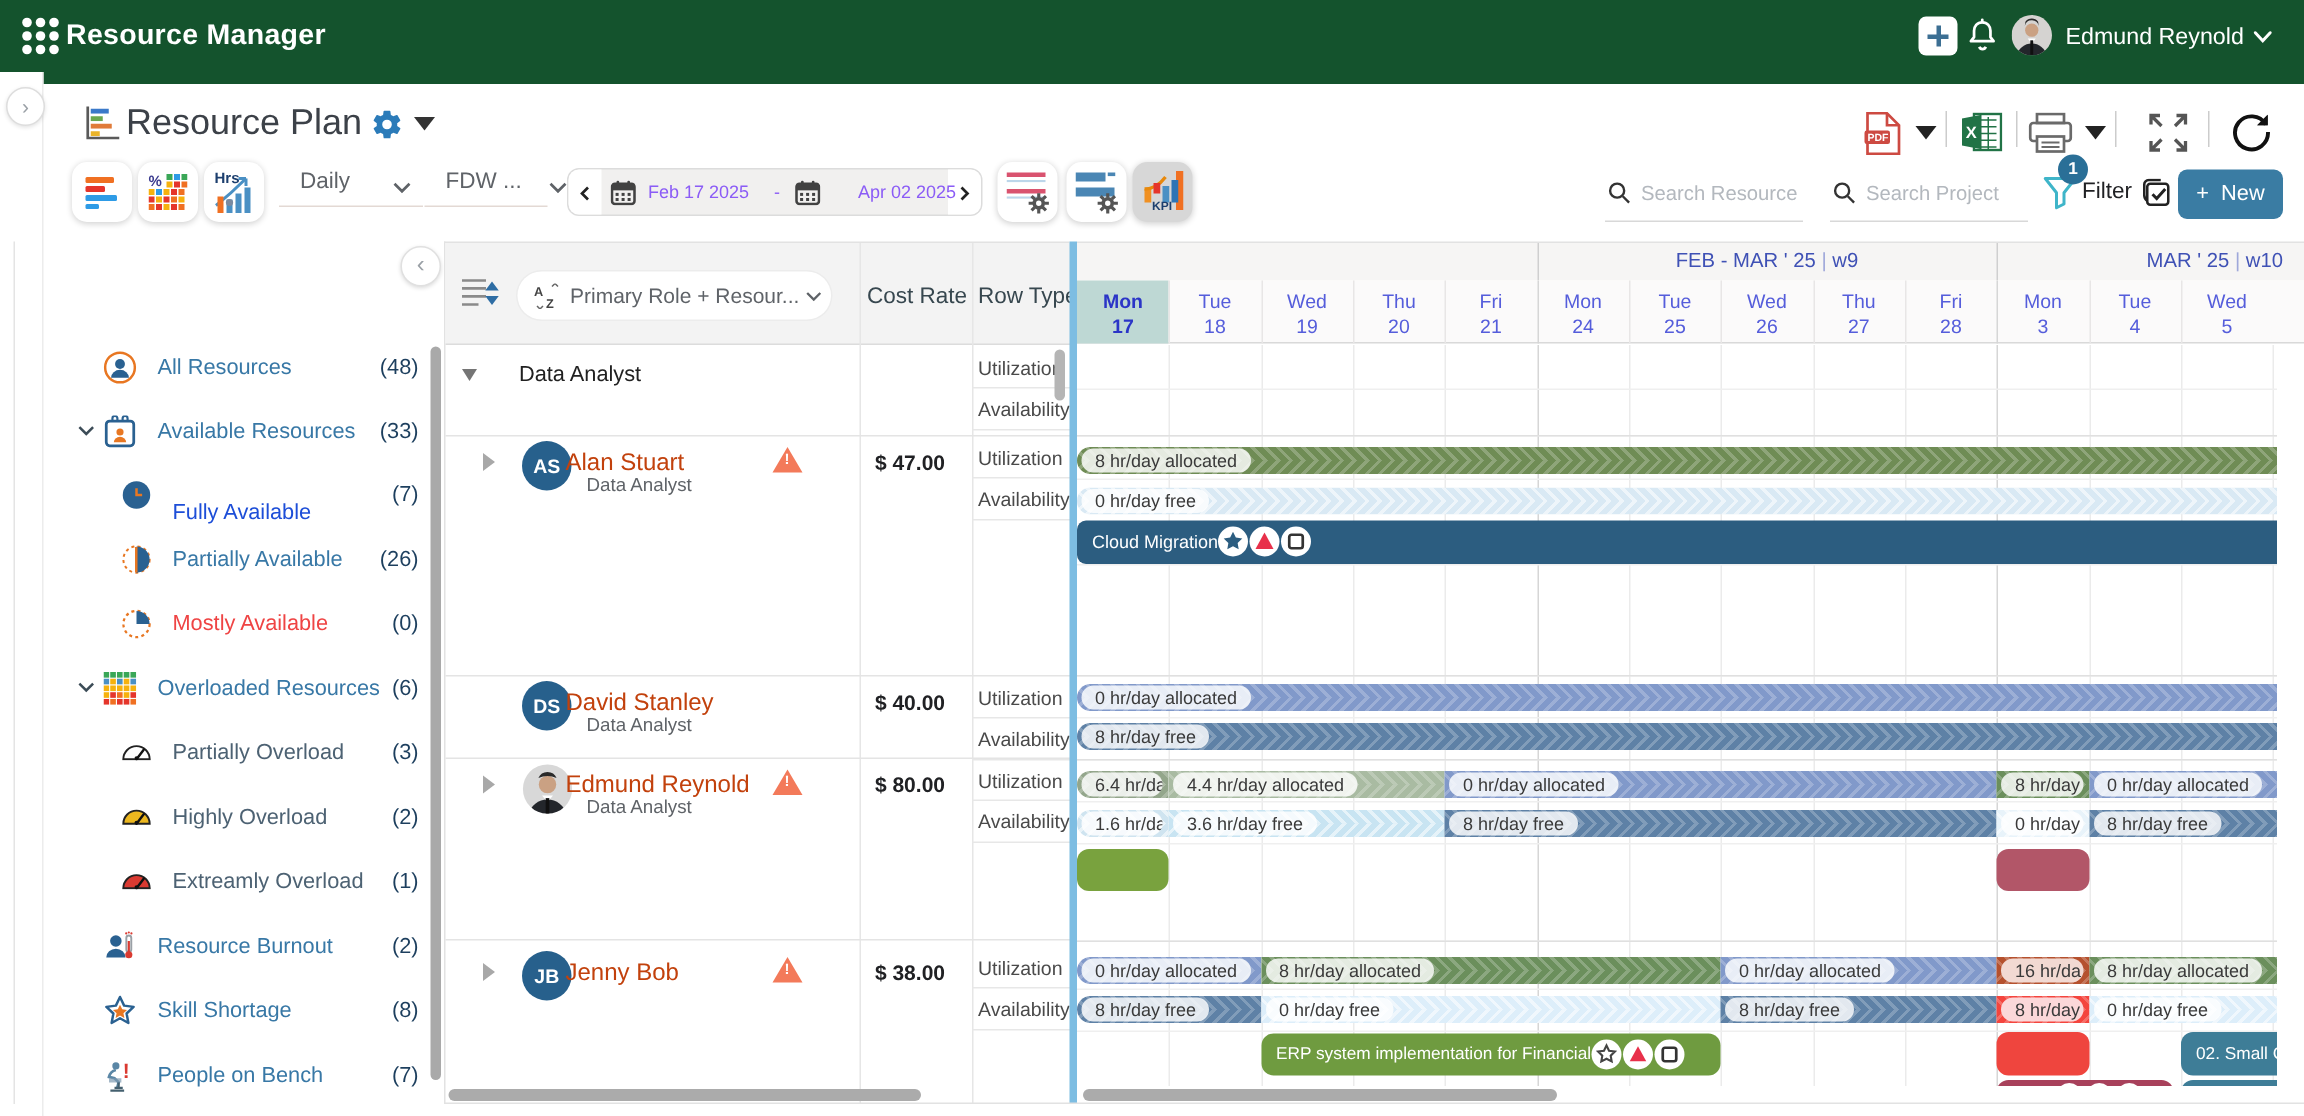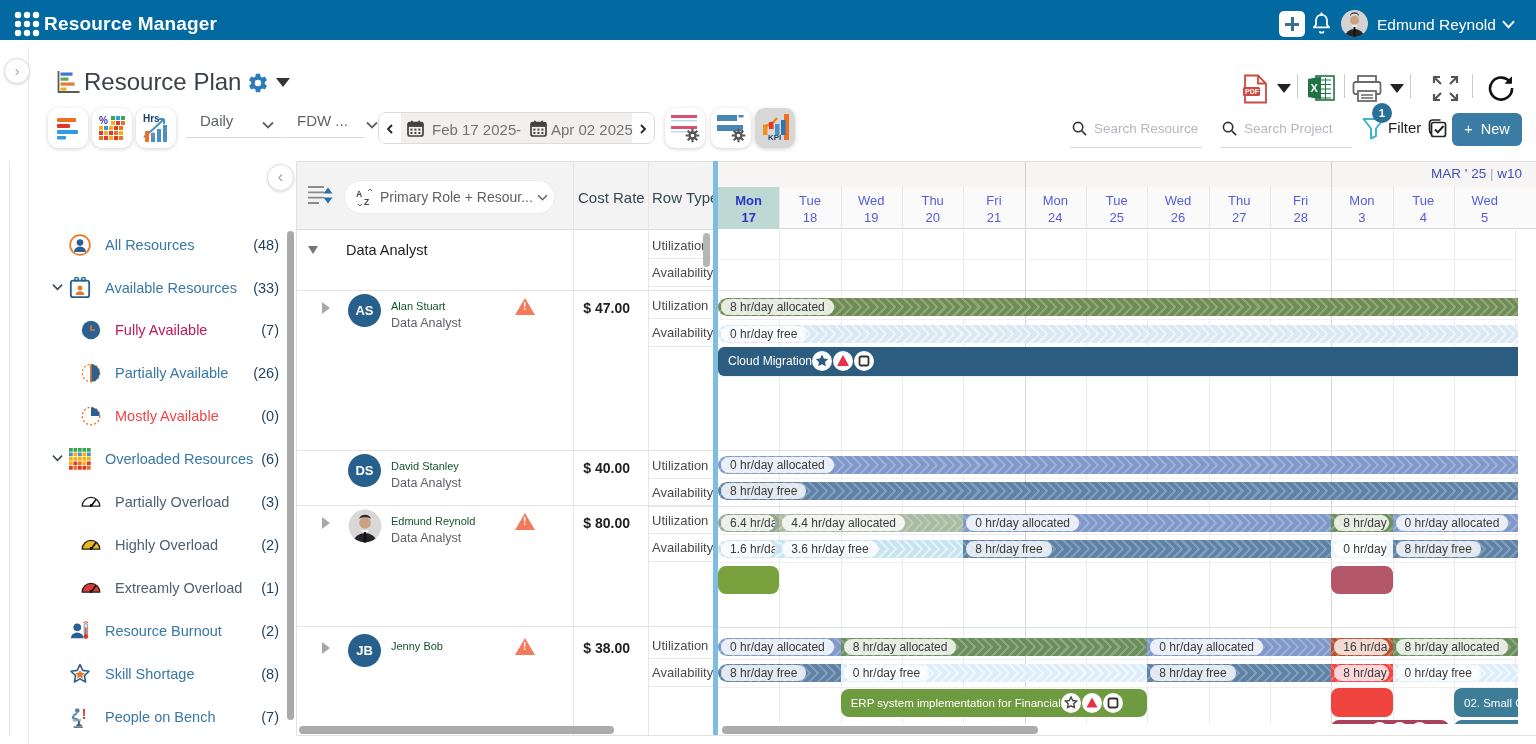--- a/index.html
+++ b/index.html
@@ -1,30 +1,30 @@
 <!DOCTYPE html>
 <html><head><meta charset="utf-8"><style>
 *{margin:0;padding:0;box-sizing:border-box}
 html,body{width:1536px;height:744px;overflow:hidden;background:#fff;font-family:"Liberation Sans",sans-serif}
 .abs{position:absolute}
 #app{position:relative;width:1536px;height:744px}
-#topbar{position:absolute;left:0;top:0;width:1536px;height:40px;background:#0369a1}
+#topbar{position:absolute;left:0;top:0;width:1536px;height:56px;background:#14532d}
 #topbar .brand{position:absolute;left:44px;top:13px;color:#fff;font-size:19px;font-weight:bold;letter-spacing:.2px}
 #plusbtn{position:absolute;left:1279px;top:11px;width:26px;height:26px;background:#fff;border-radius:5px}
 #plusbtn:before{content:"";position:absolute;left:6px;top:11.5px;width:14px;height:3px;background:#3c6f93}
 #plusbtn:after{content:"";position:absolute;left:11.5px;top:6px;width:3px;height:14px;background:#3c6f93}
 #username{position:absolute;left:1377px;top:16px;color:#fff;font-size:15.5px}
 .title{position:absolute;left:84px;top:68px;font-size:24px;color:#3c4148}
 .tbtn{position:absolute;top:108px;width:40px;height:40px;background:#fff;border-radius:10px;box-shadow:0 1px 4px rgba(0,0,0,.18)}
 .ddl{position:absolute;top:112px;font-size:15px;color:#5f6368}
 .ddl .line{position:absolute;left:-14px;bottom:-9px;height:1px;background:#e3d9d4}
 #daterange{position:absolute;left:378px;top:112px;width:277px;height:32px;background:#f1f0ef;border:1px solid #dcdcdc;border-radius:8px}
 #daterange .endl{position:absolute;left:0;top:0;width:22px;height:30px;background:#fff;border-radius:7px 0 0 7px}
 #daterange .endr{position:absolute;right:0;top:0;width:22px;height:30px;background:#fff;border-radius:0 7px 7px 0}
-.drtext{position:absolute;top:8px;font-size:15px;color:#737373}
+.drtext{position:absolute;top:8px;font-size:12px;color:#8b5cf6}
 .search{position:absolute;top:112px;height:36px;border-bottom:1px solid #d8d8d8}
 .search .ph{position:absolute;left:24px;top:9px;font-size:13.5px;color:#b3b8be;white-space:nowrap}
 #newbtn{position:absolute;left:1452px;top:113px;width:70px;height:33px;background:#3a7ca3;border-radius:6px;color:#fff;font-size:14.5px;text-align:center;line-height:33px}
 #kpi{position:absolute;left:38px;top:161px;width:258px;height:575px;background:#fff;border:1px solid #e3dedb;border-radius:8px}
 #kpihead{position:absolute;left:0;top:0;width:256px;height:66px;background:#f4f3f1;border-radius:8px 8px 0 0}
 #kpihead .t{position:absolute;left:80px;top:22px;font-size:17px;font-weight:bold;color:#4a4f57}
 #collapse{position:absolute;left:267px;top:164px;width:27px;height:27px;border-radius:50%;background:#fff;border:1px solid #e0e0e0;box-shadow:0 1px 3px rgba(0,0,0,.15);color:#9aa0a6;font-size:16px;text-align:center;line-height:24px}
 .kitem{position:absolute;font-size:14.5px;color:#3878a6}
 .kcnt{position:absolute;font-size:14.5px;color:#1d3f5e}
 #kpisel{position:absolute;left:9px;top:66px;width:238px;height:37px;background:#e2dcd9;border-radius:5px}
@@ -34,21 +34,21 @@
 #grid{position:absolute;left:296px;top:161px;width:417px;height:575px;background:#fff;border-top:1px solid #e2e2e2;border-left:1px solid #e2e2e2}
 #gridhead{position:absolute;left:0;top:0;width:417px;height:68px;background:#f3f3f3;border-bottom:1px solid #dcdcdc}
 .hcol{position:absolute;top:27px;font-size:15px;color:#37474f;font-weight:500;white-space:nowrap}
 #rolepill{position:absolute;left:48px;top:19px;width:209px;height:32px;background:#fff;border-radius:16px;box-shadow:0 0 0 1px #ececec}
 #rolepill .t{position:absolute;left:35px;top:8px;font-size:14px;color:#5f6368}
 .colsep{position:absolute;top:0;width:1px;height:574px;background:#e6e6e6}
 .rowline{position:absolute;width:417px;height:1px;background:#e4e4e4}
 .rtline{position:absolute;left:351px;width:66px;height:1px;background:#e7e7e7}
 .rtlabel{position:absolute;left:355px;font-size:13px;color:#4a4a4a}
 .avatar{position:absolute;width:33px;height:33px;border-radius:50%;background:#27608c;color:#fff;font-size:13px;font-weight:bold;text-align:center;line-height:33px}
-.rname{position:absolute;left:94px;font-size:11px;color:#14532d;font-weight:500}
+.rname{position:absolute;left:80px;font-size:16px;color:#c2410c;font-weight:500}
 .rsub{position:absolute;left:94px;font-size:12.5px;color:#5f6368}
 .cost{position:absolute;left:276px;width:57px;text-align:right;font-size:14px;color:#202124;font-weight:bold}
 .exp{position:absolute;left:25px;width:0;height:0;border-left:8px solid #a8a8a8;border-top:6px solid transparent;border-bottom:6px solid transparent}
 .warn{position:absolute;left:218px;width:0;height:0;border-left:10px solid transparent;border-right:10px solid transparent;border-bottom:17px solid #f37a5a}
 .warn:after{content:"!";position:absolute;left:-2px;top:3px;color:#fff;font-size:10px;font-weight:bold}
 #gvscroll{position:absolute;left:406px;top:71px;width:7px;height:34px;background:#b5b5b5;border-radius:4px}
 #split{position:absolute;left:713px;top:161px;width:5px;height:575px;background:#7dbde2}
 #tl{position:absolute;left:718px;top:161px;width:818px;height:575px;background:#fff;border-top:1px solid #e2e2e2}
 #tlmon{position:absolute;left:0;top:0;width:818px;height:25px;background:#f6f5f4}
 #tldays{position:absolute;left:0;top:25px;width:818px;height:42px;background:#fbfafa;border-bottom:1px solid #d9d9d9}
@@ -212,21 +212,21 @@
         <rect x="11.2" y="0.5" width="1.8" height="3.4" rx=".9" fill="#424242"></rect>
 <g fill="#424242">
           <rect x="3.4" y="8.6" width="2" height="2"></rect>
           <rect x="7.4" y="8.6" width="2" height="2"></rect>
           <rect x="11.4" y="8.6" width="2" height="2"></rect>
 <rect x="3.4" y="12" width="2" height="2"></rect>
           <rect x="7.4" y="12" width="2" height="2"></rect>
           <rect x="11.4" y="12" width="2" height="2"></rect>
         </g>
       </svg>
-      <div class="drtext" style="left:172px">Apr 02 2025</div>
+      <div class="drtext" style="left:193px">Apr 02 2025</div>
     </div>
 <div class="tbtn" style="left:665px">
 <svg class="abs" style="left:6px;top:6px" width="28" height="28" viewBox="0 0 28 28">
 <rect x="0" y="1" width="26" height="3" fill="#d9536f"></rect>
         <rect x="0" y="6" width="26" height="1.4" fill="#bcd6ea"></rect>
 <rect x="0" y="12" width="26" height="3" fill="#d9536f"></rect>
         <rect x="0" y="17" width="26" height="1.4" fill="#bcd6ea"></rect>
       </svg>
 <svg class="abs" style="left:20px;top:20px" width="15" height="15" viewBox="0 0 10 10">
         <g fill="#555">
@@ -333,21 +333,21 @@
 <path d="M6.5 2 a1.8 1.8 0 0 1 3.6 0 v2 h-3.6 z M13.9 2 a1.8 1.8 0 0 1 3.6 0 v2 h-3.6 z" fill="none" stroke="#2a6191" stroke-width="1.6"></path>
 <circle cx="12" cy="12" r="2.6" fill="#e87722"></circle>
 <path d="M7.5 19.5 a4.5 4 0 0 1 9 0 z" fill="#e87722"></path>
     </svg>
 <div class="kitem" style="left:105px;top:280px;color:#3878a6">Available Resources</div>
 <div class="kcnt" style="right:1257px;top:280px">(33)</div>
 <svg class="abs" style="left:81px;top:320px" width="20" height="20" viewBox="0 0 24 24">
 <circle cx="12" cy="12" r="11" fill="#2a6191"></circle>
 <path d="M12 6.5 V12 h4.5" stroke="#e87722" stroke-width="2" fill="none"></path>
     </svg>
-<div class="kitem" style="left:115px;top:322px;color:#be185d">Fully Available</div>
+<div class="kitem" style="left:115px;top:334px;color:#1d4ed8">Fully Available</div>
 <div class="kcnt" style="right:1257px;top:322px">(7)</div>
 <svg class="abs" style="left:81px;top:363px" width="20" height="20" viewBox="0 0 24 24">
 <circle cx="12" cy="12" r="10.5" fill="none" stroke="#e87722" stroke-width="1.6" stroke-dasharray="2.4 2.6"></circle>
 <path d="M12 1.5 a10.5 10.5 0 0 1 0 21 z" fill="#2a6191"></path>
 <rect x="10.8" y="2" width="2" height="20" fill="#e87722"></rect>
     </svg>
 <div class="kitem" style="left:115px;top:365px;color:#3878a6">Partially Available</div>
 <div class="kcnt" style="right:1257px;top:365px">(26)</div>
 <svg class="abs" style="left:81px;top:406px" width="20" height="20" viewBox="0 0 24 24">
 <circle cx="12" cy="12" r="10.5" fill="none" stroke="#e87722" stroke-width="1.8" stroke-dasharray="2.4 2.6"></circle>
@@ -516,20 +516,21 @@
       <div class="cost" style="top:478px">$ 38.00</div>
       <div class="rtlabel" style="top:476px">Utilization</div>
       <div class="rtlabel" style="top:503px">Availability</div>
       <div class="rtline" style="top:496px"></div>
       <div class="rtline" style="top:524px"></div>
 <div id="gvscroll"></div>
 </div>
 <div id="split"></div>
 <div id="tl">
 <div id="tlmon">
+<div class="mlabel" style="left:306.7px;width:306.6px;text-align:center">FEB - MAR ' 25 <span style="color:#9fa8da">|</span> w9</div>
 <div class="mlabel" style="left:613.3px;width:190.7px;text-align:right">MAR ' 25 <span style="color:#9fa8da">|</span> w10</div>
 <div class="abs" style="left:306.7px;top:0;width:1px;height:25px;background:#cfcfcf"></div>
 <div class="abs" style="left:613.3px;top:0;width:1px;height:25px;background:#cfcfcf"></div>
 </div>
 <div id="tldays">
 <div class="dhead" style="left:0.0px;width:61.3px;background:#bed8d4;font-weight:bold;color:#2b35c7;">
           <div class="n">Mon</div>
           <div class="d">17</div>
         </div>
 <div class="dhead" style="left:61.3px;width:61.3px;">

